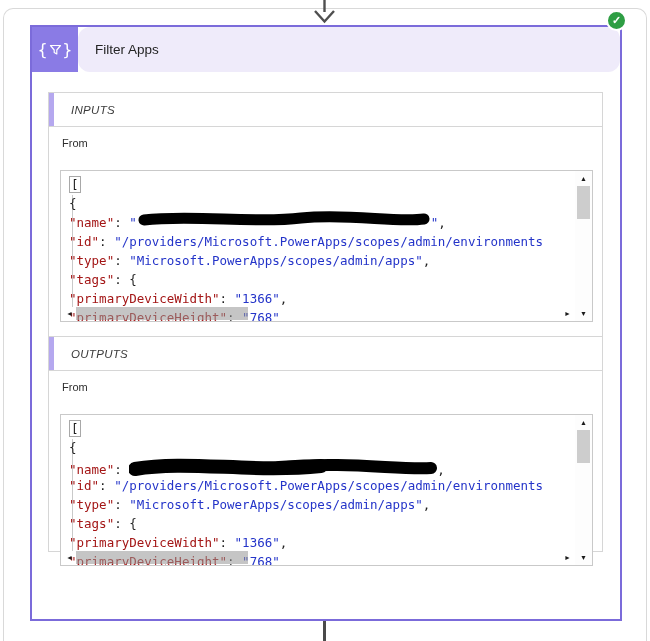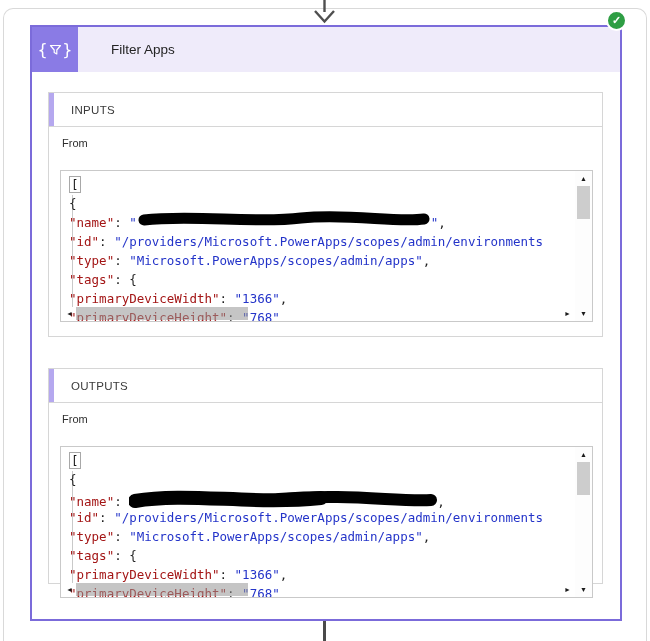--- a/index.html
+++ b/index.html
@@ -11,36 +11,36 @@
   
   .connector-top{position:absolute;left:0;top:0;width:650px;height:25px;}
   .connector-bottom{position:absolute;left:323px;top:621px;width:3px;height:20px;background:#4a4a4a;}
   
   .card{position:absolute;left:30px;top:25px;width:592px;height:596px;
     border:2px solid #7B6BDA;background:#fff;box-sizing:border-box;}
   .card-header{position:absolute;left:0;top:0;right:0;height:45px;display:flex;}
   .card-icon{width:46px;height:45px;background:#8A7BE5;color:#fff;display:flex;
     align-items:center;justify-content:center;font-size:15px;flex:0 0 46px;}
   .card-icon .brace{font-family:"DejaVu Sans Mono",monospace;font-size:16px;line-height:1;}
-  .card-title-area{flex:1;background:#EFEBFA;display:flex;align-items:center;padding-left:33px;}
+  .card-title-area{flex:1;background:#EFEBFA;display:flex;align-items:center;padding-left:17px;border-radius:12px;}
   .card-title{font-size:13.5px;color:#242424;}
   .card-duration{flex:0 0 43px;background:#D9D0F4;display:flex;align-items:center;
     justify-content:center;font-size:13px;color:#1d1d1d;}
   .status-badge{position:absolute;left:606px;top:10px;width:21px;height:21px;border-radius:50%;
     background:#2E9E44;border:2px solid #fff;box-sizing:border-box;display:flex;
     align-items:center;justify-content:center;color:#fff;font-size:11px;font-weight:bold;z-index:5;}
   
   .section{position:absolute;left:48px;width:555px;border:1px solid #d6d6d6;
     background:#fff;box-sizing:border-box;}
   .section-inputs{top:92px;height:245px;}
-  .section-outputs{top:368px;height:216px;}
+  .section-outputs{top:336px;height:216px;}
   .section-header{position:relative;height:33px;border-bottom:1px solid #d6d6d6;
     display:flex;align-items:center;padding-left:14px;}
   .section-accent{position:absolute;left:0;top:0;bottom:0;width:5px;background:#B5A8EF;}
-  .section-header-label{font-size:11.5px;color:#3a3a3a;letter-spacing:.3px;margin-left:8px;}
+  .section-header-label{font-size:11.5px;color:#3a3a3a;letter-spacing:.3px;margin-left:8px;font-style:italic;}
   .field-label{position:absolute;left:13px;top:44px;font-size:11px;color:#2e2e2e;}
   
   .code-block{position:absolute;left:11px;top:77px;width:533px;height:152px;
     border:1px solid #c9c9c9;box-sizing:border-box;background:#fff;overflow:hidden;}
   .code-inner{position:absolute;left:0;top:0;right:17px;bottom:0;overflow:hidden;
     padding:4px 0 0 8px;font-family:"DejaVu Sans Mono",monospace;font-size:12.5px;
     line-height:19px;color:#1f1f1f;white-space:nowrap;}
   .code-line{height:19px;white-space:nowrap;}
   .tok-k{color:#A31515;}
   .tok-s{color:#2434C9;}

